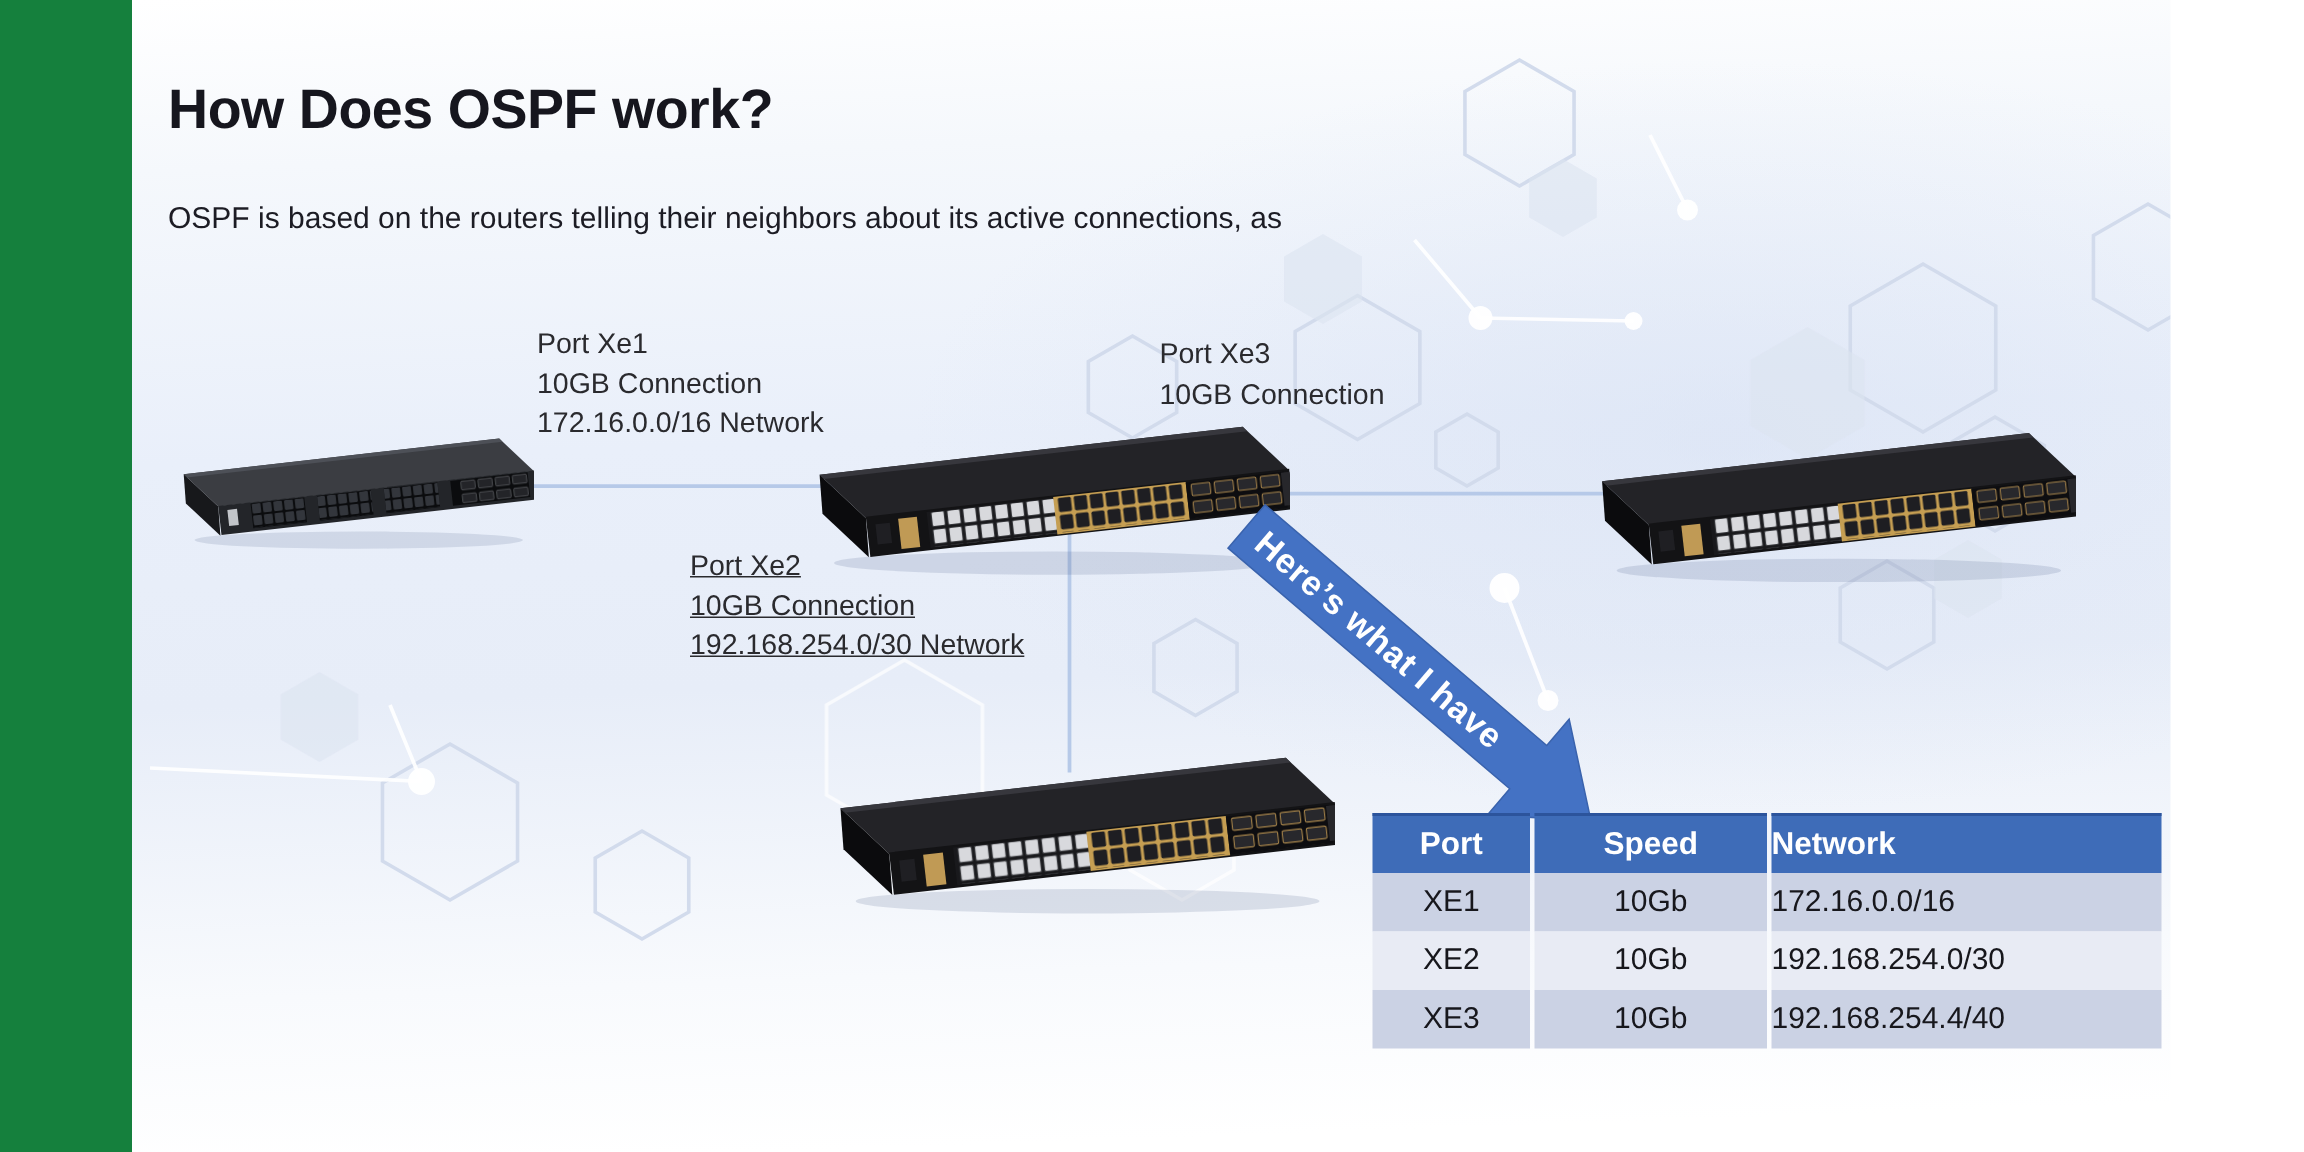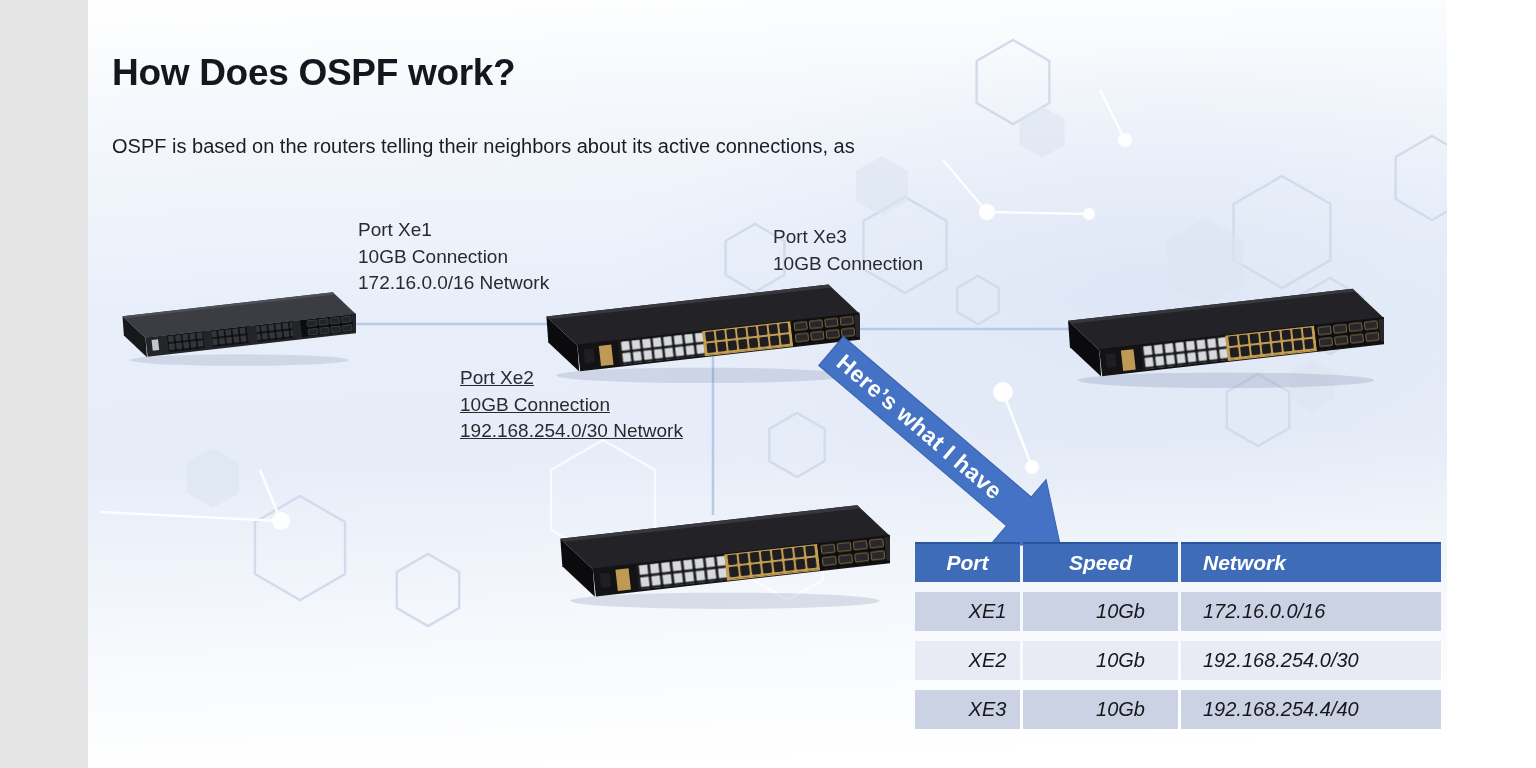--- a/index.html
+++ b/index.html
@@ -1,18 +1,18 @@
 <!DOCTYPE html>
 <html><head>
 <meta charset="utf-8">
 <style>
   * { margin:0; padding:0; box-sizing:border-box; }
   html,body { width:1536px; height:768px; background:#ffffff; overflow:hidden;
               font-family:"Liberation Sans", sans-serif; }
-  .canvas { position:relative; width:1416px; height:768px; background:#e5e5e5; }
+  .canvas { position:relative; width:1416px; height:768px; background:#15803d; }
   .slide { position:absolute; left:88px; top:0; width:1359px; height:768px; overflow:hidden;
            background:
              radial-gradient(ellipse 900px 420px at 78% 38%, rgba(214,224,243,.55) 0%, rgba(214,224,243,0) 60%),
              linear-gradient(178deg, #ffffff 0%, #f5f8fc 14%, #e9effa 38%, #e7edf8 58%, #f8fafd 82%, #ffffff 96%);
   }
   .decor { position:absolute; left:0; top:0; width:1359px; height:768px; }
 
   .title { position:absolute; left:24px; top:52px; font-size:37px; font-weight:bold;
            color:#16161e; letter-spacing:-0.3px; }
   .intro { position:absolute; left:24px; top:127px; width:1280px; font-size:20px;
@@ -31,27 +31,27 @@
   .sw-center { left:452px; top:272px; width:320px; height:114px; }
   .sw-right  { left:974px; top:276px; width:322px; height:115px; }
   .sw-bottom { left:466px; top:492px; width:336px; height:120px; }
 
   .arrow-svg { position:absolute; left:712px; top:315px; width:290px; height:250px; }
   .arrow-text { font-family:"Liberation Sans", sans-serif; font-size:23px; font-weight:600;
                 fill:#ffffff; letter-spacing:0.5px; }
 
   .tbl { position:absolute; left:827px; top:542px; display:grid;
          grid-template-columns:105px 155px 260px;
-         grid-template-rows:40px 39px 39px 39px; gap:10px 3px;font-style:italic; }
+         grid-template-rows:40px 39px 39px 39px; gap:0 3px; }
   .tbl .h { background:#3e6cb8; border-top:2px solid #2c549c; color:#ffffff;
             font-weight:bold; font-size:21px; display:flex; align-items:center;
             justify-content:center; }
   .tbl .c { font-size:20px; color:#17171c; display:flex; align-items:center;
-            justify-content:center;padding-left:40px; }
-  .tbl .net { justify-content:flex-start; padding-left:22px; }
+            justify-content:center; }
+  .tbl .net { justify-content:flex-start; }
   .tbl .r1 { background:#cbd2e4; }
   .tbl .r2 { background:#e8ebf4; }
 </style>
 </head>
 <body>
 
 <svg width="0" height="0" style="position:absolute" aria-hidden="true">
   <defs>
     <pattern id="pSilver" width="11" height="12" patternUnits="userSpaceOnUse">
       <rect x="1" y="1" width="9" height="10" rx="1.2" fill="#d8d9dd" stroke="#35363a" stroke-width="0.8"></rect>

